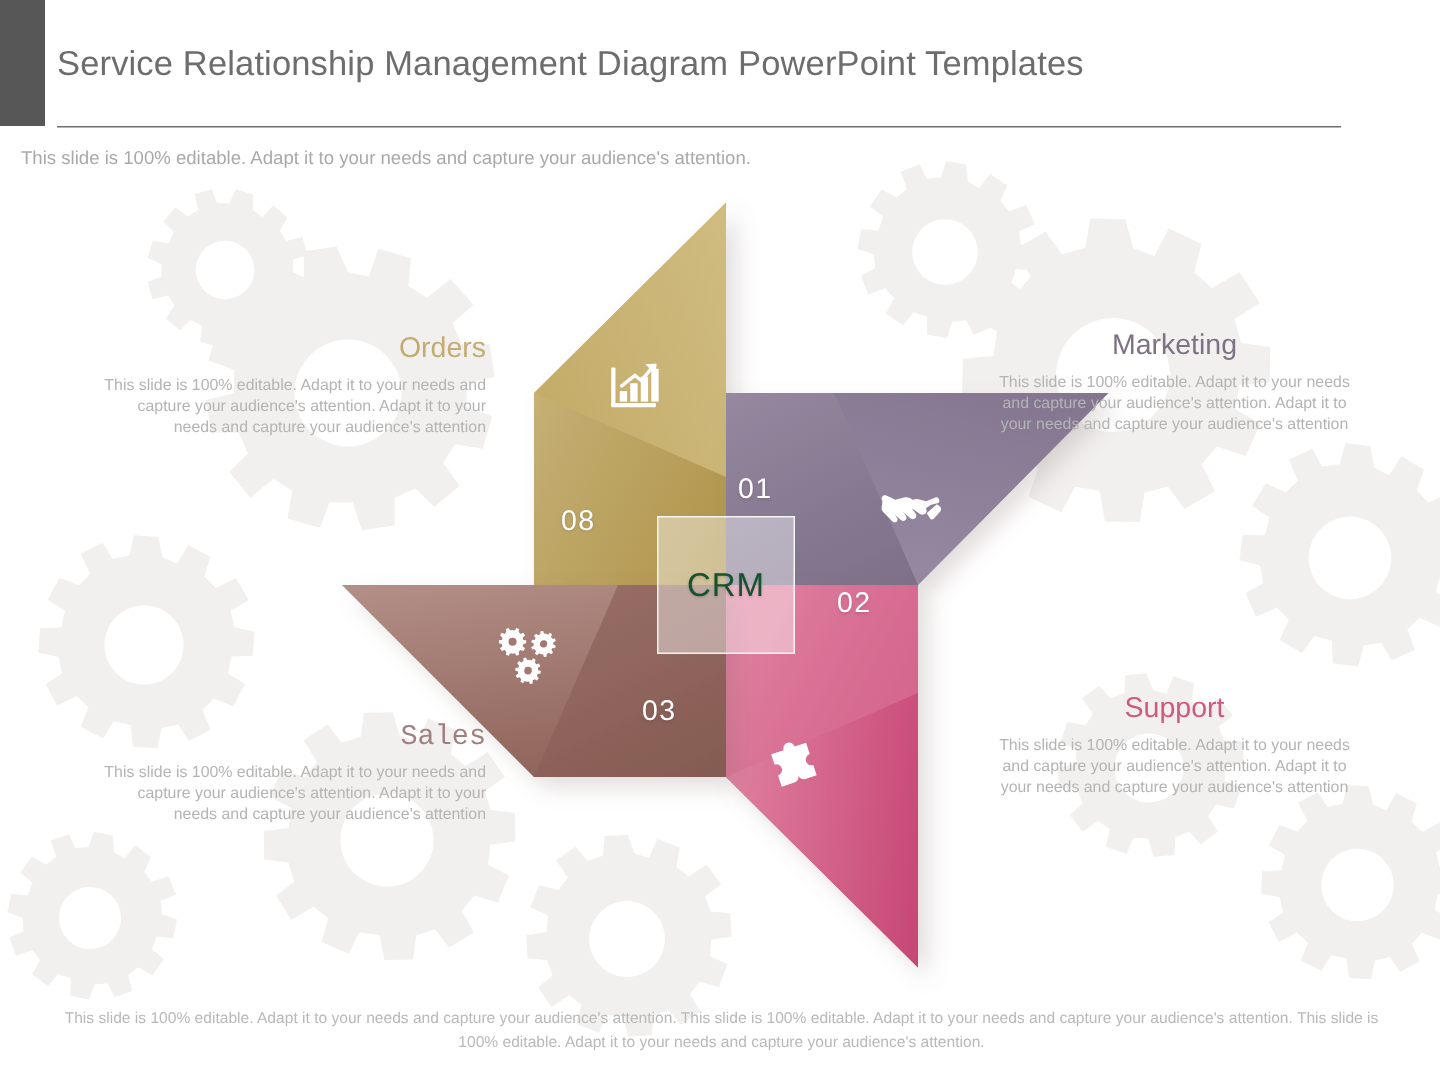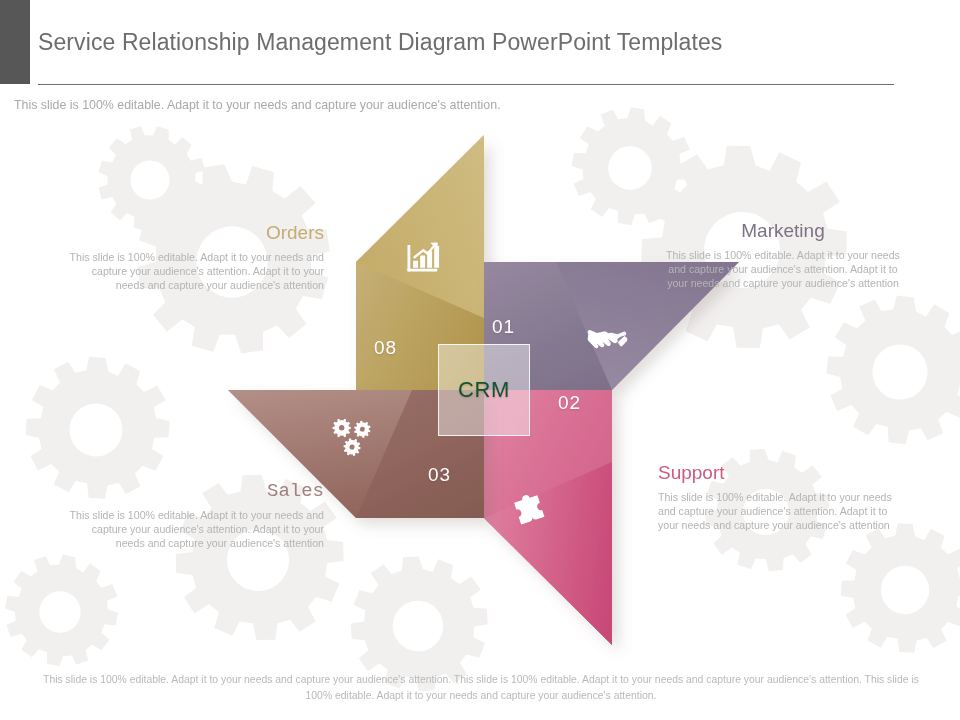--- a/index.html
+++ b/index.html
@@ -66,21 +66,21 @@
 
   #block-orders{left:60px;top:222px;width:264px;text-align:right;}
   #block-orders h3{color:#c3ab72;}
 
   #block-sales{left:60px;top:480px;width:264px;text-align:right;}
   #block-sales h3{color:#a08080;font-family:Liberation Mono, monospace;}
 
   #block-marketing{left:658px;top:220px;width:250px;text-align:center;}
   #block-marketing h3{color:#7d7285;}
 
-  #block-support{left:658px;top:462px;width:250px;text-align:left;}
+  #block-support{left:658px;top:462px;width:250px;text-align:center;}
   #block-support h3{color:#cf5a80;}
 
   
   #footer{
     position:absolute;left:34px;top:672px;width:894px;z-index:6;
     text-align:center;font-size:10.4px;line-height:16px;color:#b9b9b9;
   }
 </style>
 </head>
 <body>

